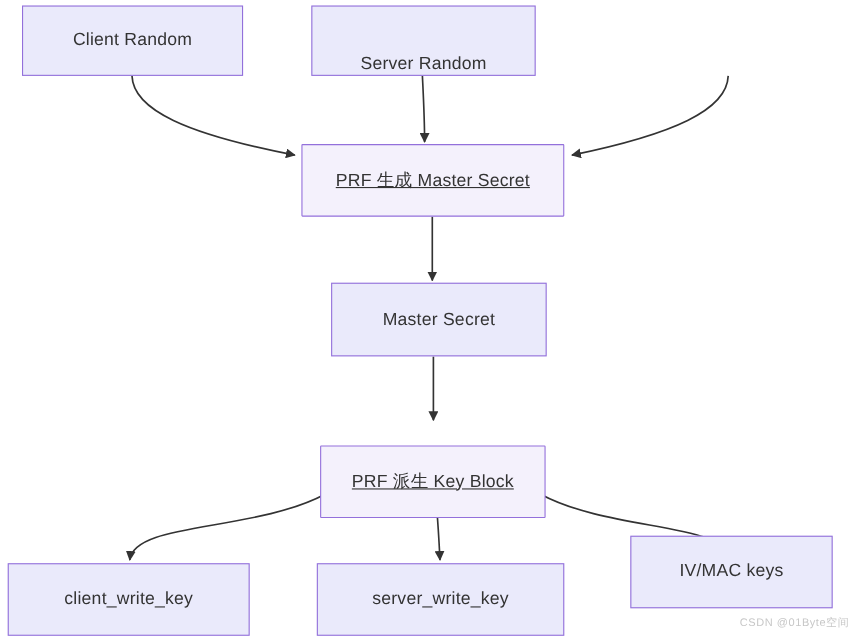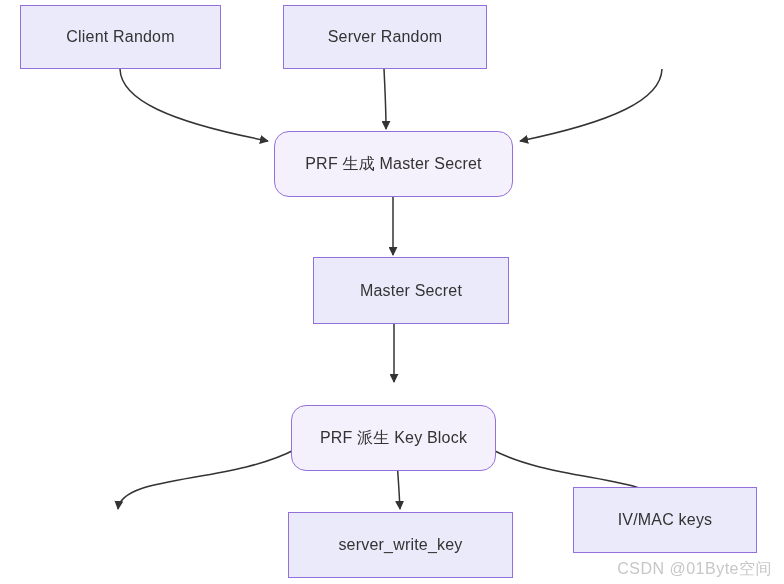--- a/index.html
+++ b/index.html
@@ -32,26 +32,27 @@
     background: var(--node-fill, #EAEAFB);
     border: 1.5px solid var(--node-border, #9370DB);
     color: var(--text, #333333);
     font-size: 16px;
     letter-spacing: 0.2px;
     white-space: nowrap;
     z-index: 2;
   }
   .node.rounded {
     background: var(--node-fill-rounded, #F4F1FC);
-    border-radius: 15px;
+    border-radius: 1px;
+    text-decoration: underline;
   }
   .watermark {
     position: absolute;
     right: 8px; top: 559px;
-    font-size: 16px;
+    font-size: 10px;
     color: var(--watermark, #c7c7c7);
     z-index: 3;
     letter-spacing: 0.5px;
   }
 </style>
 </head>
 <body>
 
 <div class="canvas">
 
@@ -68,37 +69,40 @@
     <path class="edge" d="M394,324 L394,382" marker-end="url(#arrow)"></path>
     <path class="edge" d="M296,449 C230,484 122,474 118,509" marker-end="url(#arrow)"></path>
     <path class="edge" d="M396,451 C398,470 399,490 400,509" marker-end="url(#arrow)"></path>
     <path class="edge" d="M491,449 C556,484 660,474 664,509" marker-end="url(#arrow)"></path>
   </svg>
 
   <div class="node" style="left:20px;  top:5px;   width:201px; height:64px;">
     <span>Client Random</span>
   </div>
 
-  <div class="node" style="left:283px; top:5px;   width:204px; height:64px;">
+  <div class="node" style="left:283px; top:5px;   width:204px; height:64px;align-items:flex-end;">
     <span>Server Random</span>
   </div>
 
 
   <div class="node rounded" style="left:274px; top:131px; width:239px; height:66px;">
     <span>PRF 生成 Master Secret</span>
   </div>
 
-  <div class="node" style="left:313px; top:257px; width:196px; height:67px;justify-content:center;">
+  <div class="node" style="left:301px; top:257px; width:196px; height:67px;justify-content:center;">
     <span>Master Secret</span>
   </div>
 
   <div class="node rounded" style="left:291px; top:385px; width:205px; height:66px;margin-top:20px;">
     <span>PRF 派生 Key Block</span>
   </div>
 
+  <div class="node" style="left:7px;   top:512px; width:220px; height:66px;">
+    <span>client_write_key</span>
+  </div>
 
   <div class="node" style="left:288px; top:512px; width:225px; height:66px;">
     <span>server_write_key</span>
   </div>
 
   <div class="node" style="left:573px; top:487px; width:184px; height:66px;">
     <span>IV/MAC keys</span>
   </div>
 
   <div class="watermark">CSDN @01Byte空间</div>

